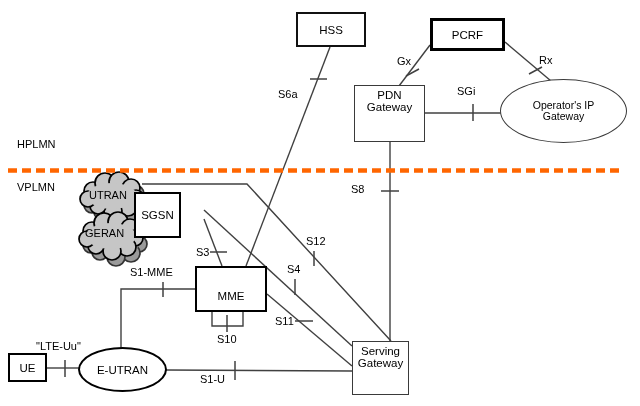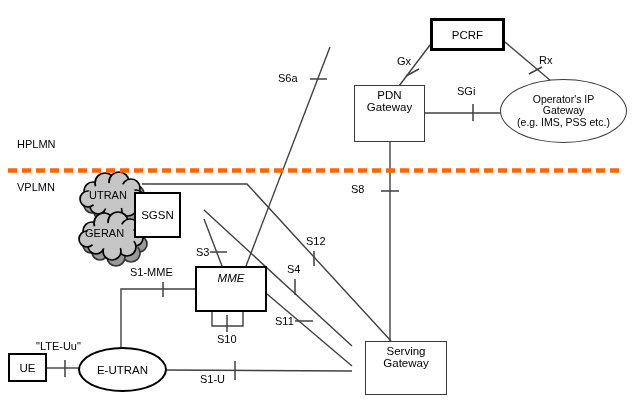--- a/index.html
+++ b/index.html
@@ -89,65 +89,67 @@
 
     <line x1="8" y1="170.5" x2="623" y2="170.5" stroke-width="4.5" stroke-dasharray="9 5" stroke="#FF6600"></line>
   </svg>
 
   <div class="lbl" style="left:17px;top:138px;">HPLMN</div>
   <div class="lbl" style="left:17px;top:181px;">VPLMN</div>
 
   <div class="lbl" style="left:89px;top:189px;">UTRAN</div>
   <div class="lbl" style="left:85px;top:227px;">GERAN</div>
 
-  <div class="lbl" style="left:278px;top:72px;">S6a</div>
+  <div class="lbl" style="left:278px;top:88px;">S6a</div>
   <div class="lbl" style="left:397px;top:55px;">Gx</div>
   <div class="lbl" style="left:539px;top:54px;">Rx</div>
   <div class="lbl" style="left:457px;top:85px;">SGi</div>
   <div class="lbl" style="left:351px;top:183px;">S8</div>
   <div class="lbl" style="left:196px;top:246px;">S3</div>
   <div class="lbl" style="left:306px;top:235px;">S12</div>
   <div class="lbl" style="left:287px;top:263px;">S4</div>
   <div class="lbl" style="left:275px;top:315px;">S11</div>
   <div class="lbl" style="left:217px;top:333px;">S10</div>
   <div class="lbl" style="left:130px;top:266px;">S1-MME</div>
   <div class="lbl" style="left:36px;top:340px;">"LTE-Uu"</div>
   <div class="lbl" style="left:200px;top:373px;">S1-U</div>
 
+  <div class="node med" style="left:296px;top:12px;width:70px;height:35px;">
+    <span>HSS</span>
+  </div>
 
   <div class="node bold" style="left:430px;top:18px;width:75px;height:33px;border-width:3px;">
     <span>PCRF</span>
   </div>
 
   <div class="node thin toptext" style="left:354px;top:85px;width:71px;height:57px;">
     <div class="stack">
       <div>PDN</div>
       <div>Gateway</div>
     </div>
   </div>
 
   <div class="node thin ellipse" style="left:500px;top:79px;width:127px;height:64px;">
     <div class="ellipse-text">
       <div>Operator's IP</div>
       <div>Gateway</div>
-      <div>(e.g. IMS, PSS etc.)</div>
     </div>
   </div>
 
   <div class="node bold" style="left:134px;top:192px;width:47px;height:46px;">
     <span>SGSN</span>
   </div>
 
   <div class="node bold toptext" style="left:195px;top:266px;width:72px;height:46px;">
-    <div class="stack" style="padding-top:4px;font-style:italic;">
+    <div class="stack" style="padding-top:22px;">
       <span>MME</span>
     </div>
   </div>
 
-  <div class="node thin toptext" style="left:352px;top:341px;width:82px;height:54px;margin-left:13px;">
+  <div class="node thin toptext" style="left:352px;top:341px;width:57px;height:54px;">
     <div class="stack">
       <div>Serving</div>
       <div>Gateway</div>
     </div>
   </div>
 
   <div class="node bold" style="left:8px;top:353px;width:39px;height:29px;">
     <span>UE</span>
   </div>
 

